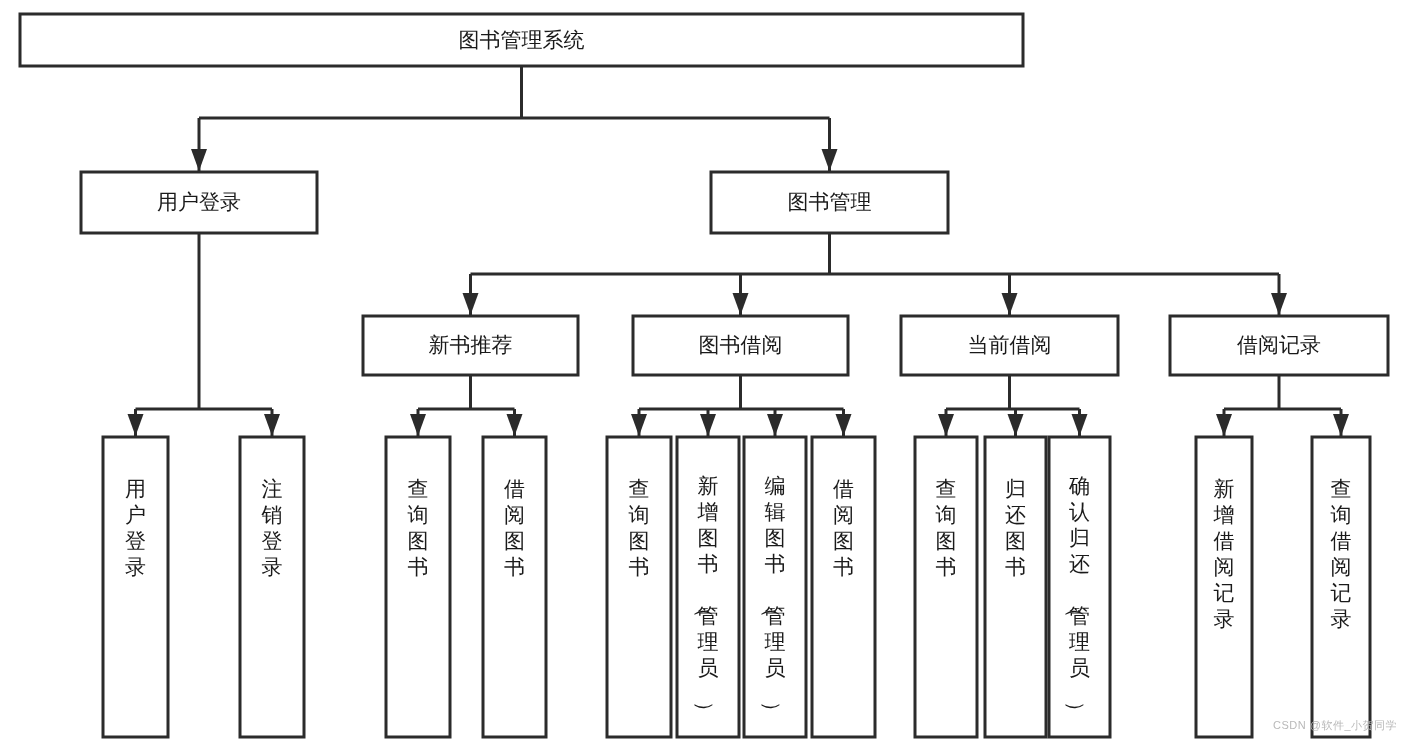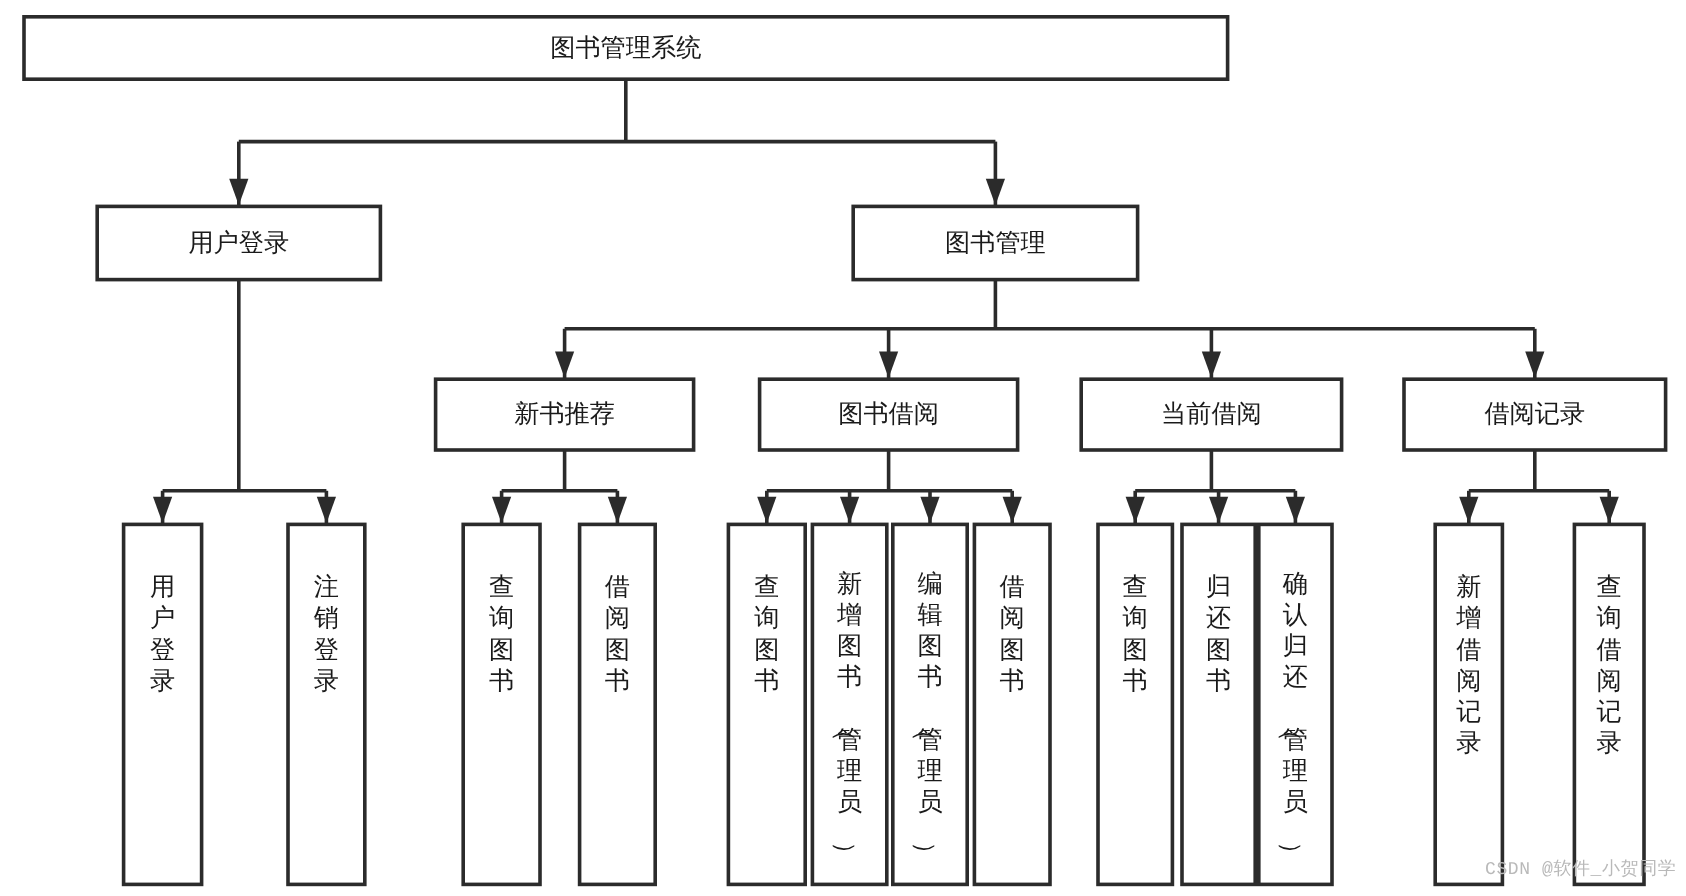--- a/index.html
+++ b/index.html
@@ -51,22 +51,22 @@
   .node-label-v {
     font-family: "Liberation Sans", "DejaVu Sans", sans-serif;
     font-size: 21px;
     fill: #1a1a1a;
     text-anchor: middle;
   }
   .watermark {
     position: absolute;
     right: 8px;
     bottom: 6px;
-    font-family: Liberation Mono, monospace;
-    font-size: 15px;
+    font-family: Liberation Sans, sans-serif;
+    font-size: 11px;
     color: #b9b9b9;
     white-space: nowrap;
     letter-spacing: 0.5px;
     pointer-events: none;
   }
 </style>
 </head>
 <body>
 
 <div id="diagram-root">

